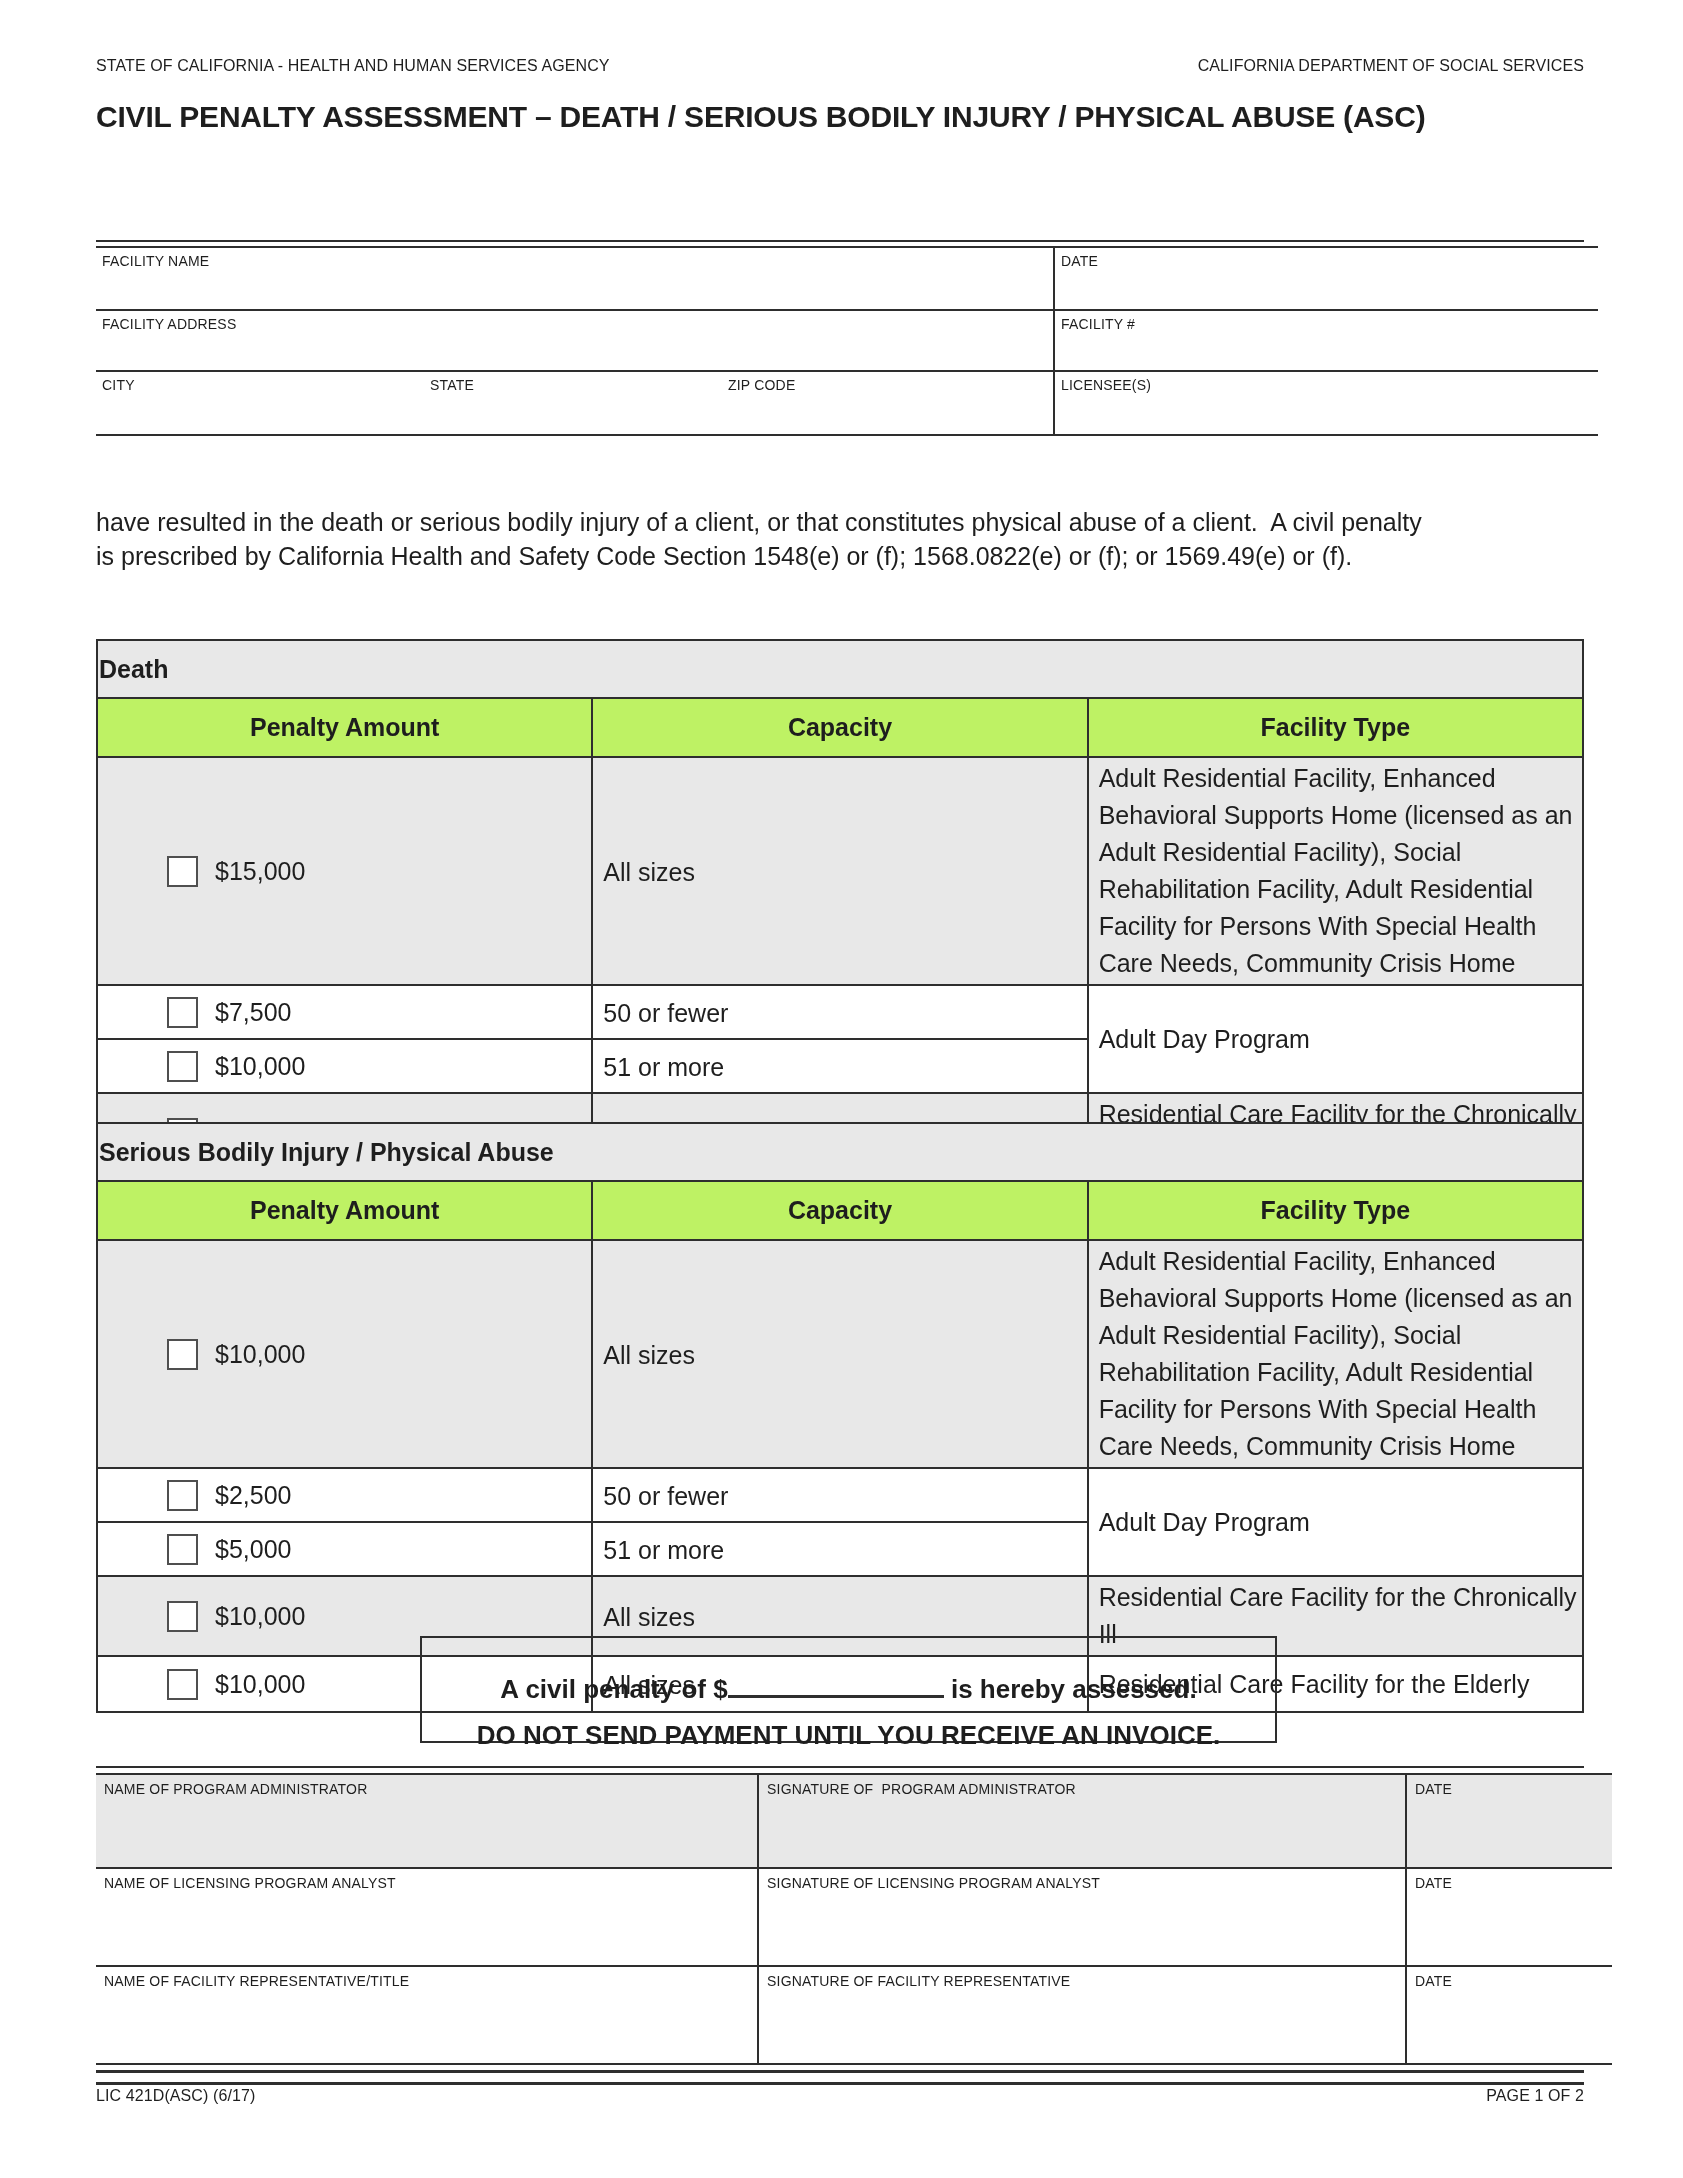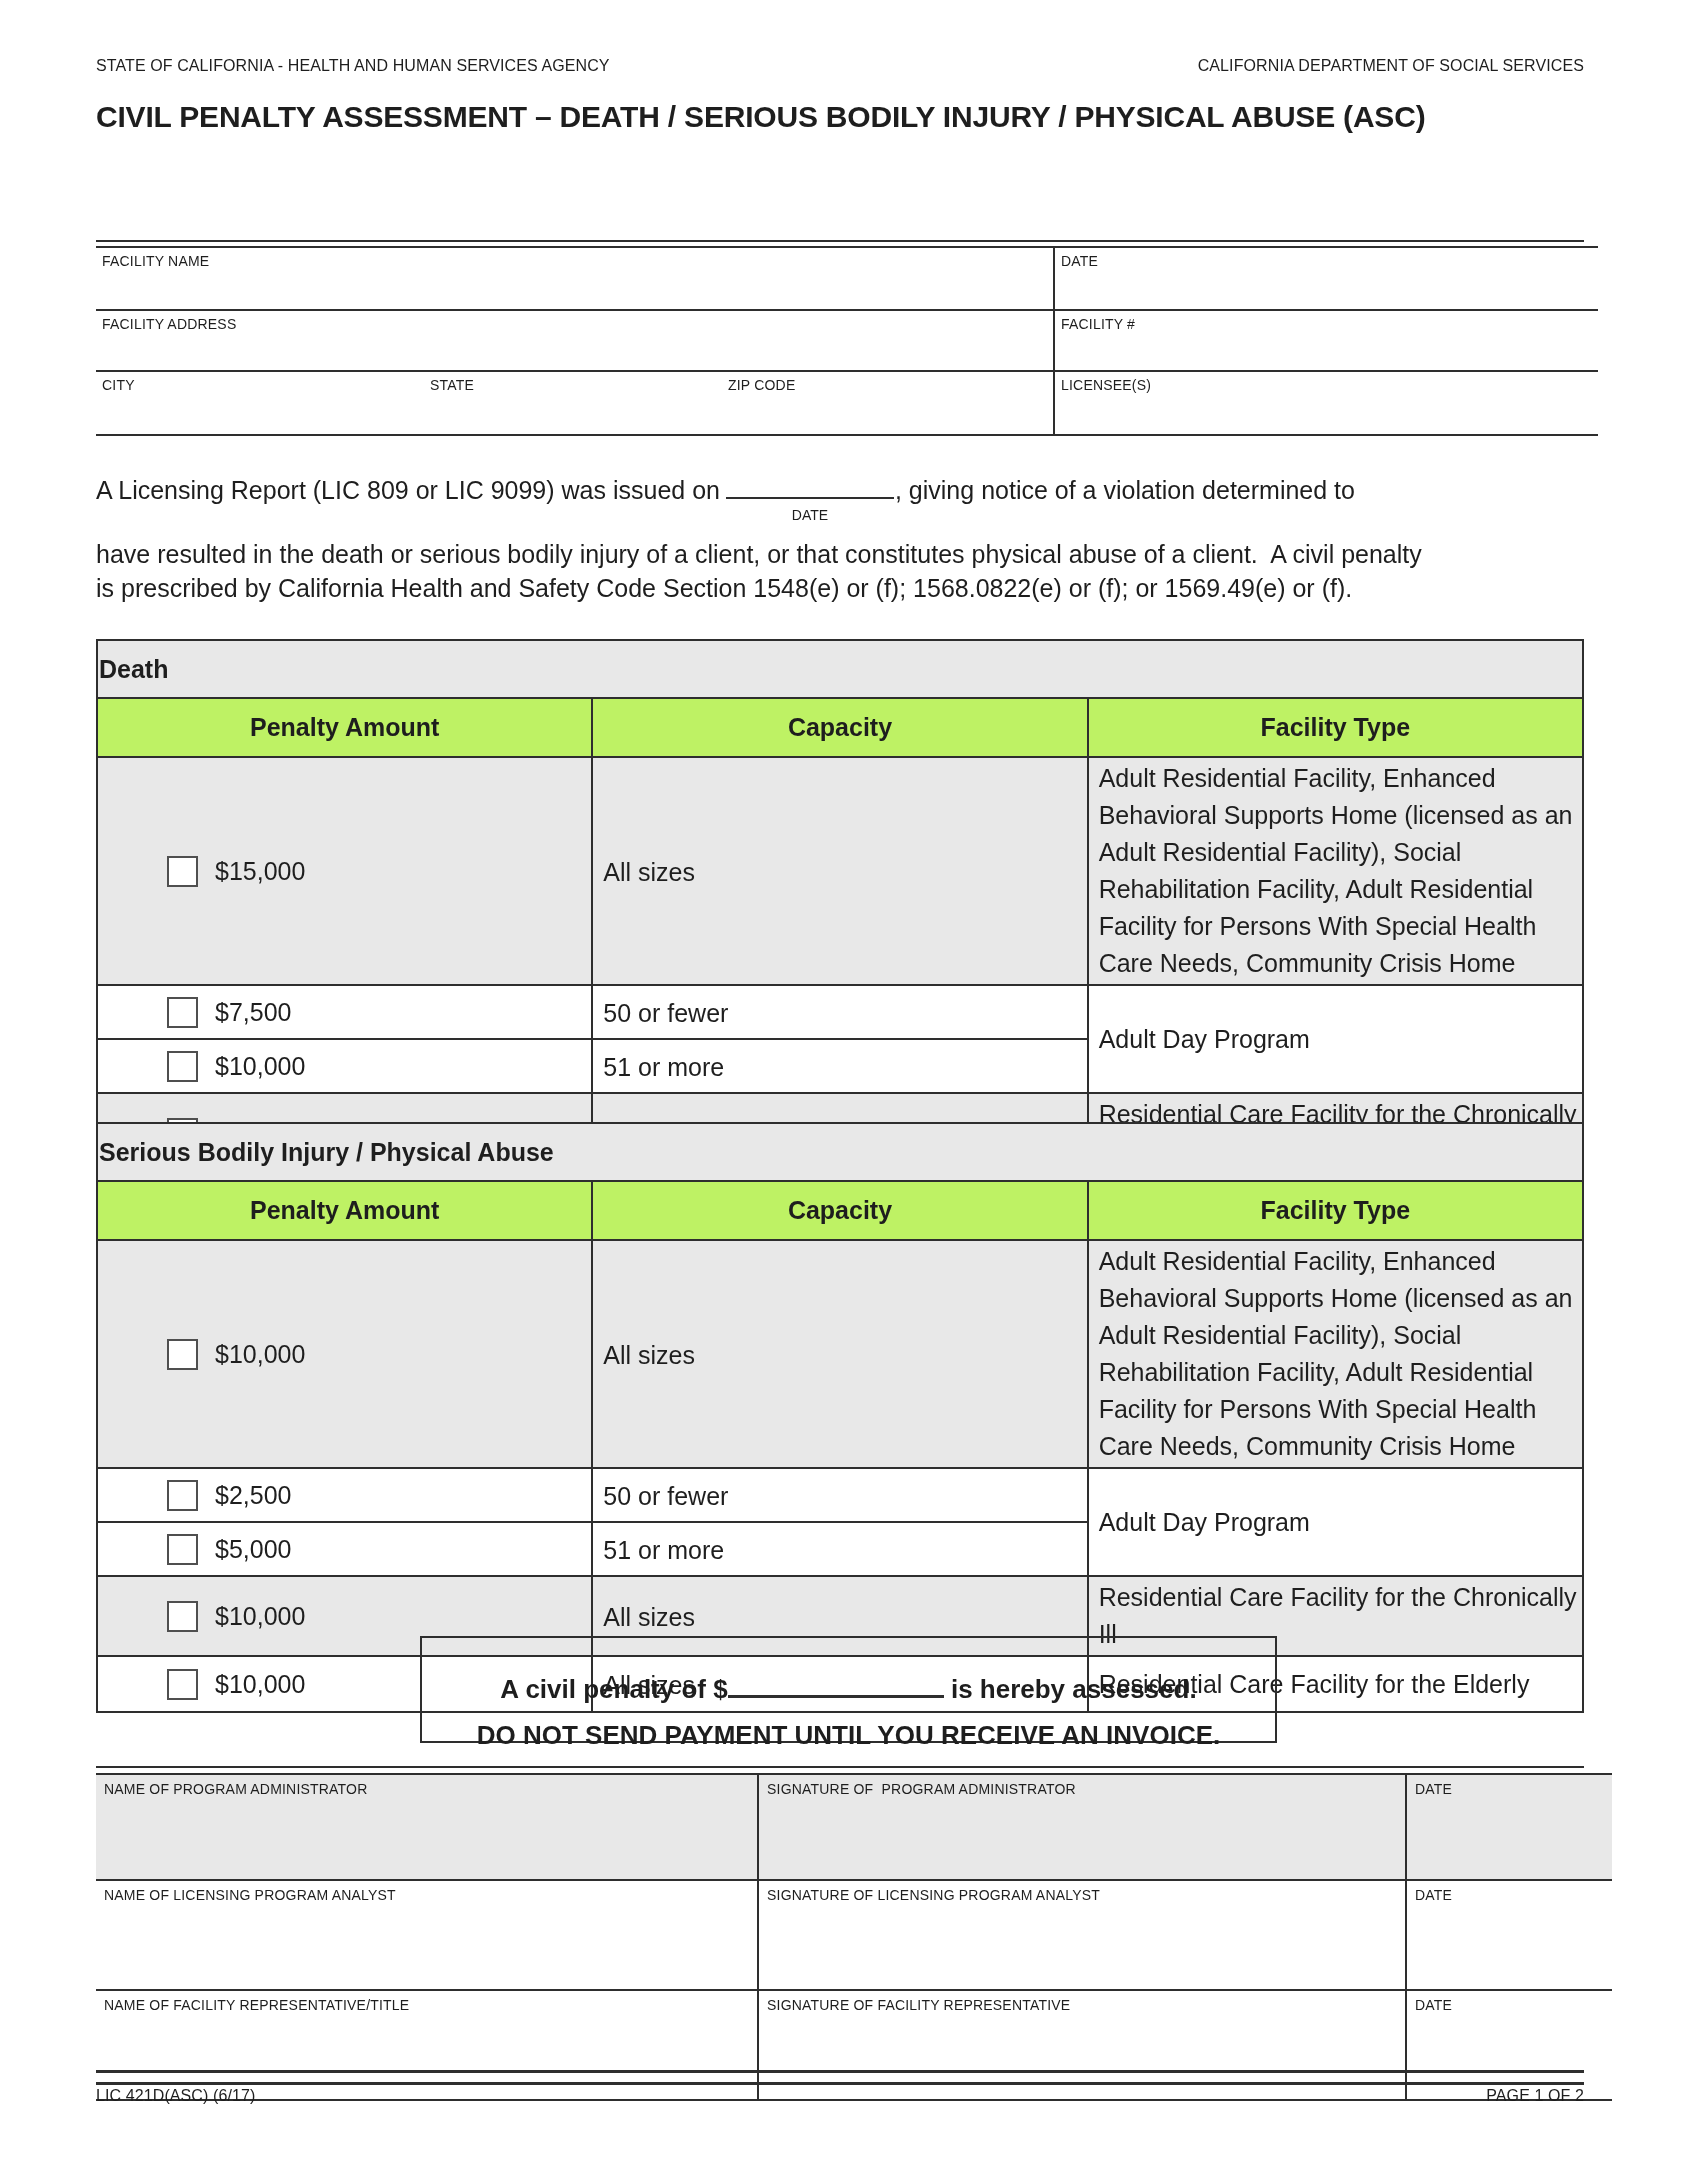--- a/index.html
+++ b/index.html
@@ -59,21 +59,21 @@
   .assess{position:absolute;top:1636px;left:420px;width:853px;height:103px;
           border:2px solid #2e2e2e;text-align:center;font-weight:700;font-size:26px;}
   .assess .a1{margin-top:34px;white-space:nowrap;}
   .assess .a2{margin-top:15px;white-space:nowrap;}
   .blank2{display:inline-block;width:216px;height:23px;border-bottom:3px solid #2e2e2e;vertical-align:baseline;}
 
   
   .sigwrap{top:1766px;}
   .sigrule{border-top:2px solid #2e2e2e;height:5px;}
   table.sig{width:100%;border-collapse:collapse;table-layout:fixed;}
-  table.sig td{border:2px solid #2e2e2e;vertical-align:top;padding:5px 0 12px 8px;}
+  table.sig td{border:2px solid #2e2e2e;vertical-align:top;padding:5px 0 0 8px;}
   table.sig td.first{border-left:none;}
   table.sig td.last{border-right:none;}
   table.sig tr.shade{background:#e8e8e8;}
   table.sig tr td{height:87px;}
   table.sig tr.t2 td, table.sig tr.t3 td{height:91px;}
   .sig .c-name{width:653px;}
   .sig .c-sig{width:638px;margin-left:30px;}
   .sig .c-date{width:197px;}
 
   
@@ -122,23 +122,20 @@
         </td>
         <td class="right last">
           <span class="lbl">LICENSEE(S)</span>
         </td>
       </tr>
     </tbody>
       </table>
   </div>
 
   <div class="sec intro">
-    <div class="l1">
-      <span>A Licensing Report (LIC 809 or LIC 9099) was issued on</span><span class="blank"><span class="under-lbl">DATE</span></span><span>, giving notice of a violation determined to</span>
-    </div>
     <div class="l2">have resulted in the death or serious bodily injury of a client, or that constitutes physical abuse of a client.&nbsp; A civil penalty</div>
     <div class="l3">is prescribed by California Health and Safety Code Section 1548(e) or (f); 1568.0822(e) or (f); or 1569.49(e) or (f).</div>
   </div>
 
   <div class="sec penwrap1">
     <table class="pen">
       <tbody>
           <tr class="bar shade">
         <td colspan="3">Death</td>
       </tr>

